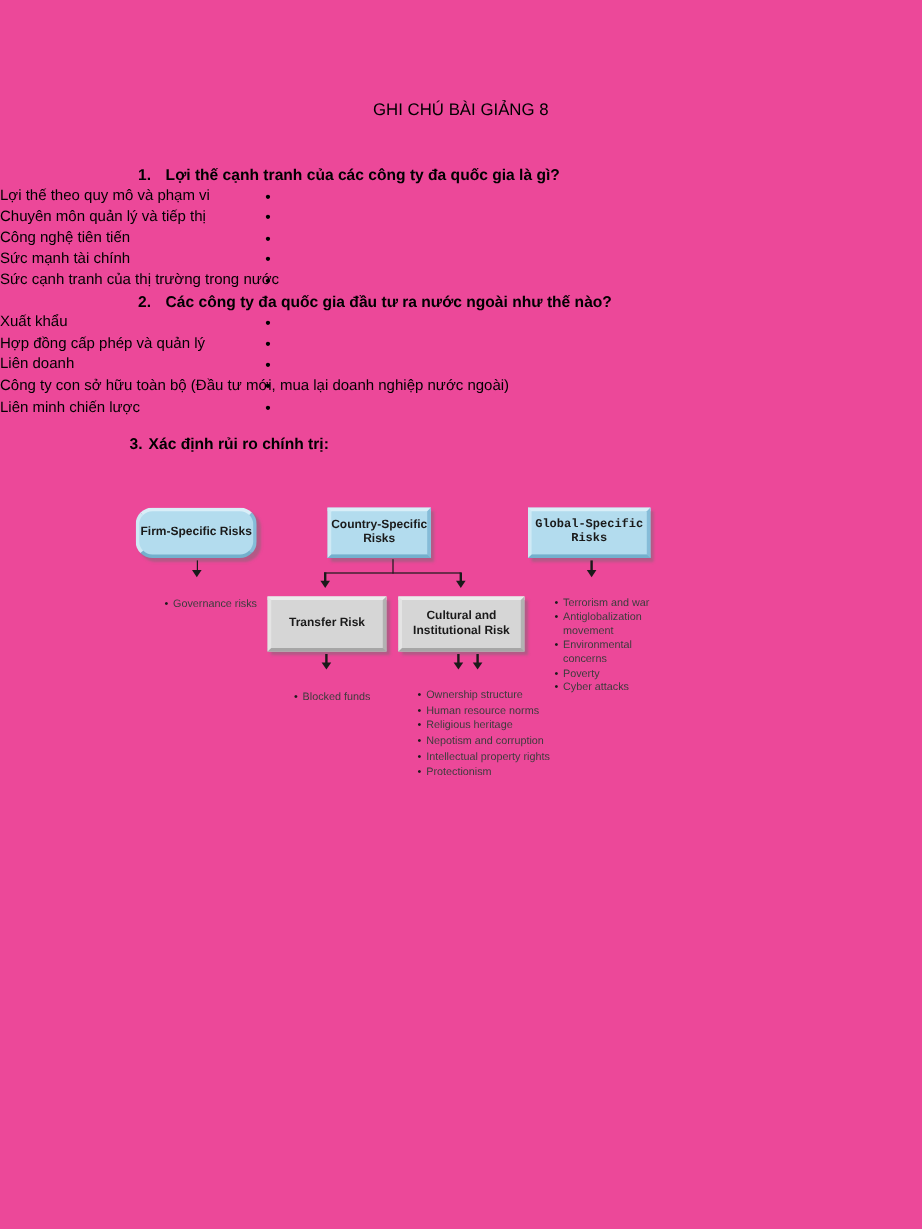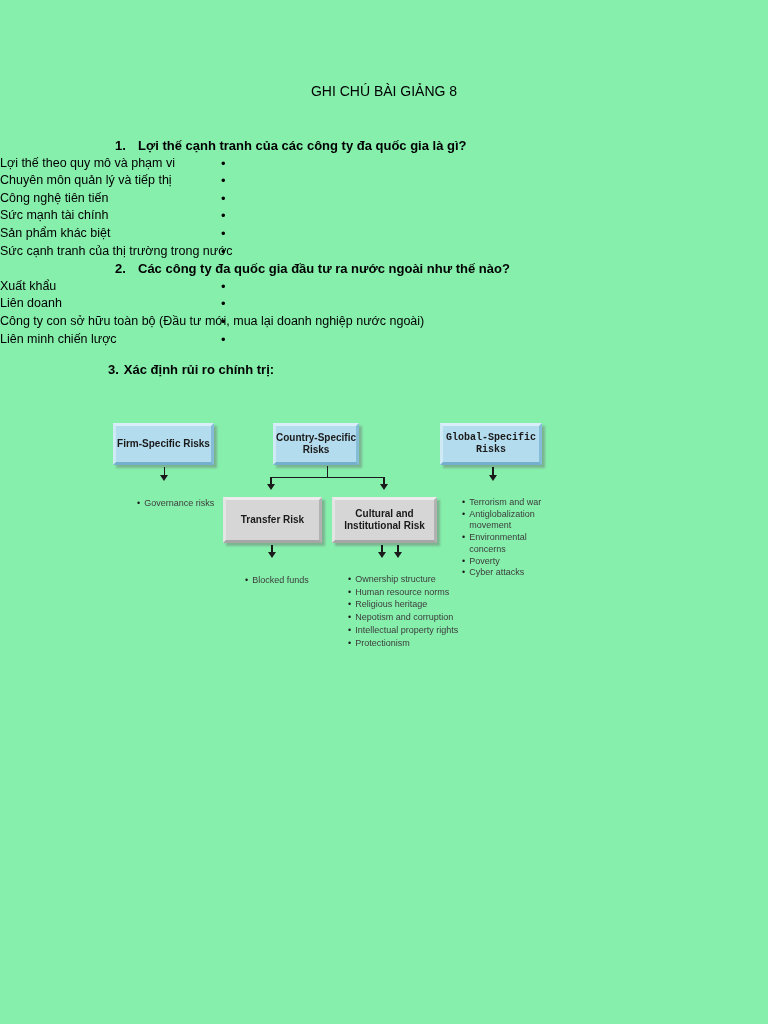--- a/index.html
+++ b/index.html
@@ -1,16 +1,16 @@
 <!DOCTYPE html>
 <html><head>
 <meta charset="utf-8">
 <style>
   html,body{margin:0;padding:0;background:#ffffff;}
-  .page{position:relative;width:768px;height:1024px;background:#86efac;overflow:hidden;
+  .page{position:relative;width:768px;height:1024px;background:#ec4899;overflow:hidden;
         font-family:"Liberation Sans",sans-serif;color:#000;}
 
   
   .doc-title{position:absolute;top:83px;left:0;width:768px;text-align:center;
              font-size:14px;font-weight:400;}
   .doc-subtitle{position:absolute;top:110px;left:0;width:768px;text-align:center;
                 font-size:14px;font-weight:700;}
 
   
   .textblock{position:absolute;top:137px;left:0;width:768px;font-size:12.5px;}
@@ -31,21 +31,21 @@
   .dbox.blue{background:#b3dcee;
              border:3px solid #8fc5de;
              border-top-color:#d9eef8;border-left-color:#cfe9f5;
              border-bottom-color:#74b0cd;border-right-color:#85bcd8;
              box-shadow:3px 3px 2px rgba(110,110,110,.45);}
   .dbox.gray{background:#d6d6d6;
              border:3px solid #bbb;
              border-top-color:#ececec;border-left-color:#e4e4e4;
              border-bottom-color:#a6a6a6;border-right-color:#b2b2b2;
              box-shadow:3px 3px 2px rgba(110,110,110,.45);}
-  #box-firm{left:113px;top:423px;width:101px;height:42px;}
+  #box-firm{left:113px;top:423px;width:101px;height:42px;border-radius:14px;}
   #box-country{left:273px;top:423px;width:86px;height:42px;}
   #box-global{left:440px;top:423px;width:102px;height:42px;font-family:Liberation Mono, monospace;}
   #box-transfer{left:223px;top:497px;width:99px;height:46px;}
   #box-cultural{left:332px;top:497px;width:105px;height:46px;}
 
   
   .vline{position:absolute;width:1.5px;background:#1a1a1a;}
   .hline{position:absolute;height:1.5px;background:#1a1a1a;}
   .ahead{position:absolute;width:0;height:0;border-left:4px solid transparent;
          border-right:4px solid transparent;border-top:6px solid #1a1a1a;}
@@ -71,29 +71,29 @@
   <div class="textblock">
     <div class="num-row">
       <span class="num">1.</span>
       <span>Lợi thế cạnh tranh của các công ty đa quốc gia là gì?</span>
     </div>
     <ul class="doc-list">
       <li>Lợi thế theo quy mô và phạm vi</li>
       <li>Chuyên môn quản lý và tiếp thị</li>
       <li>Công nghệ tiên tiến</li>
       <li>Sức mạnh tài chính</li>
-      <li>Sản phẩm khác biệt</li>
       <li>Sức cạnh tranh của thị trường trong nước</li>
     </ul>
     <div class="num-row">
       <span class="num">2.</span>
       <span>Các công ty đa quốc gia đầu tư ra nước ngoài như thế nào?</span>
     </div>
     <ul class="doc-list">
       <li>Xuất khẩu</li>
+      <li>Hợp đồng cấp phép và quản lý</li>
       <li>Liên doanh</li>
       <li>Công ty con sở hữu toàn bộ (Đầu tư mới, mua lại doanh nghiệp nước ngoài)</li>
       <li>Liên minh chiến lược</li>
     </ul>
     <div class="h3-row">
       <span>3.</span>
       <span>Xác định rủi ro chính trị:</span>
     </div>
   </div>
 

